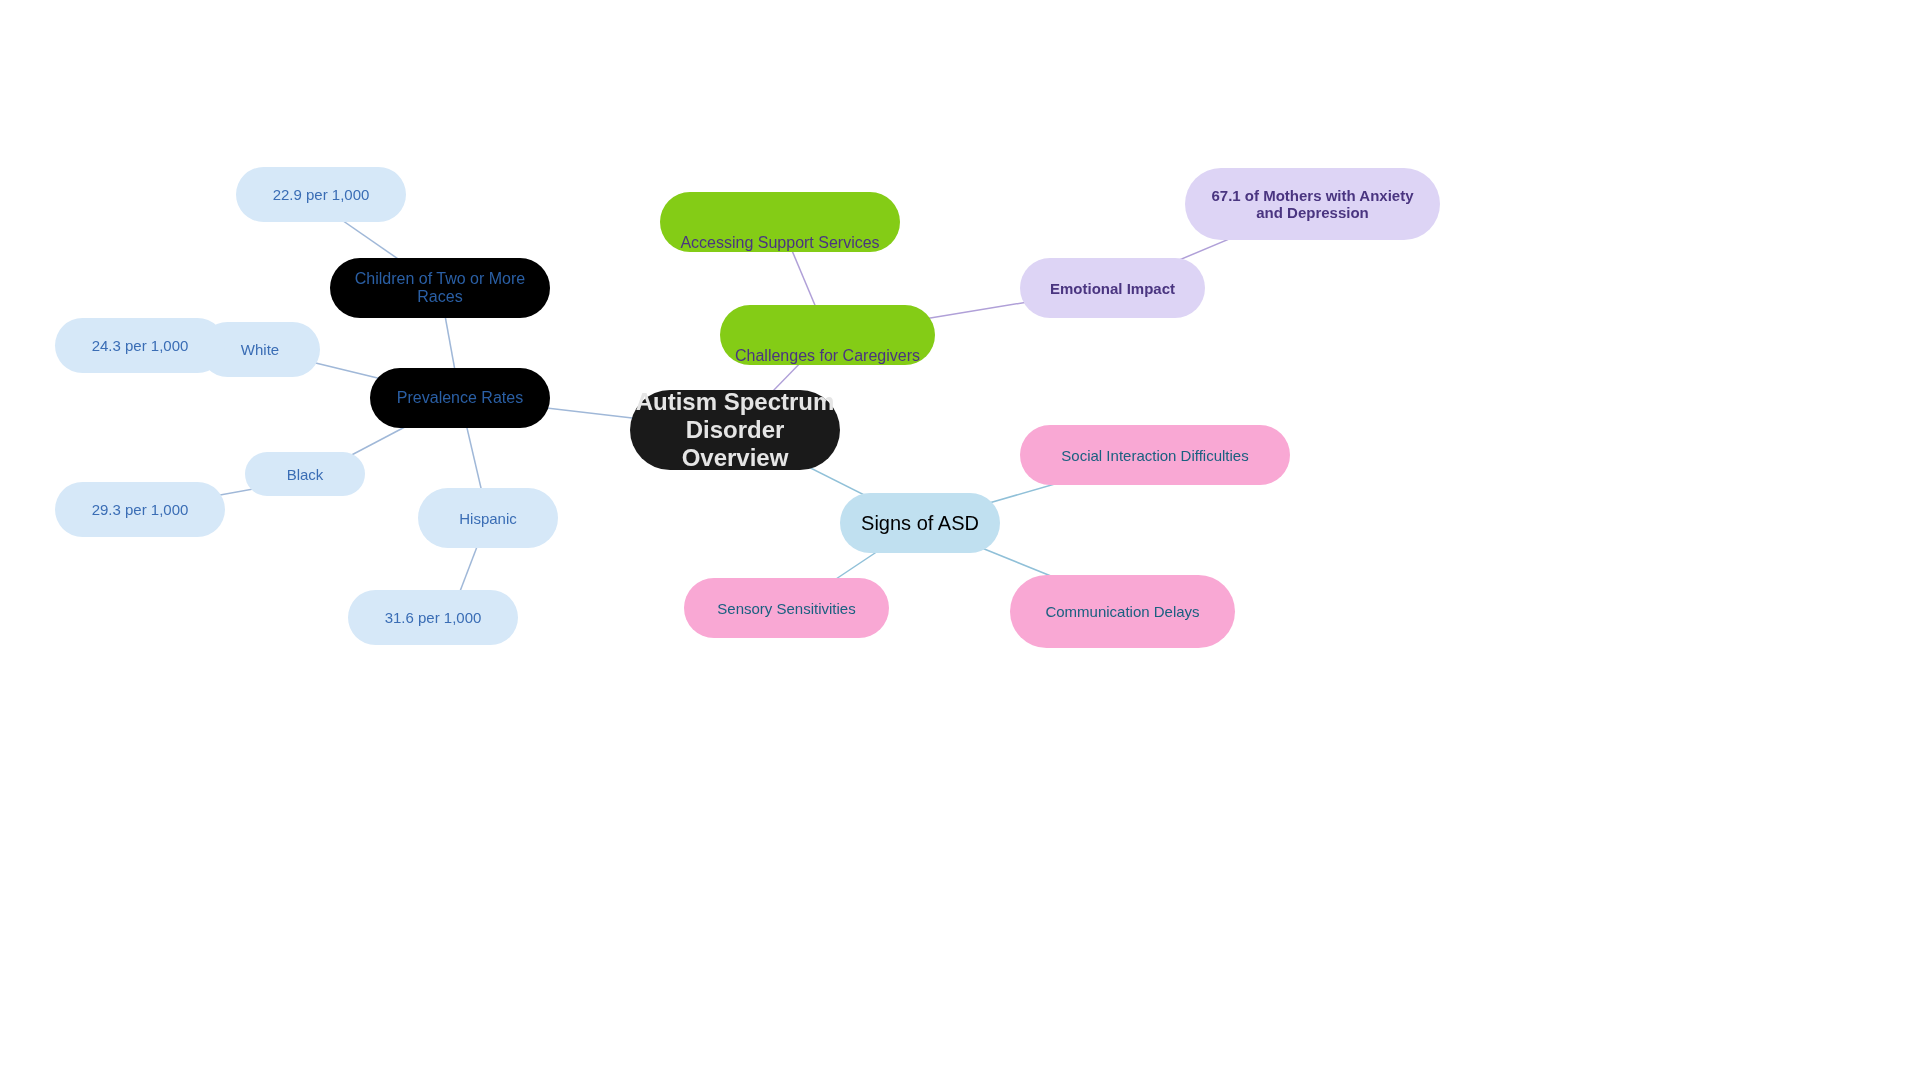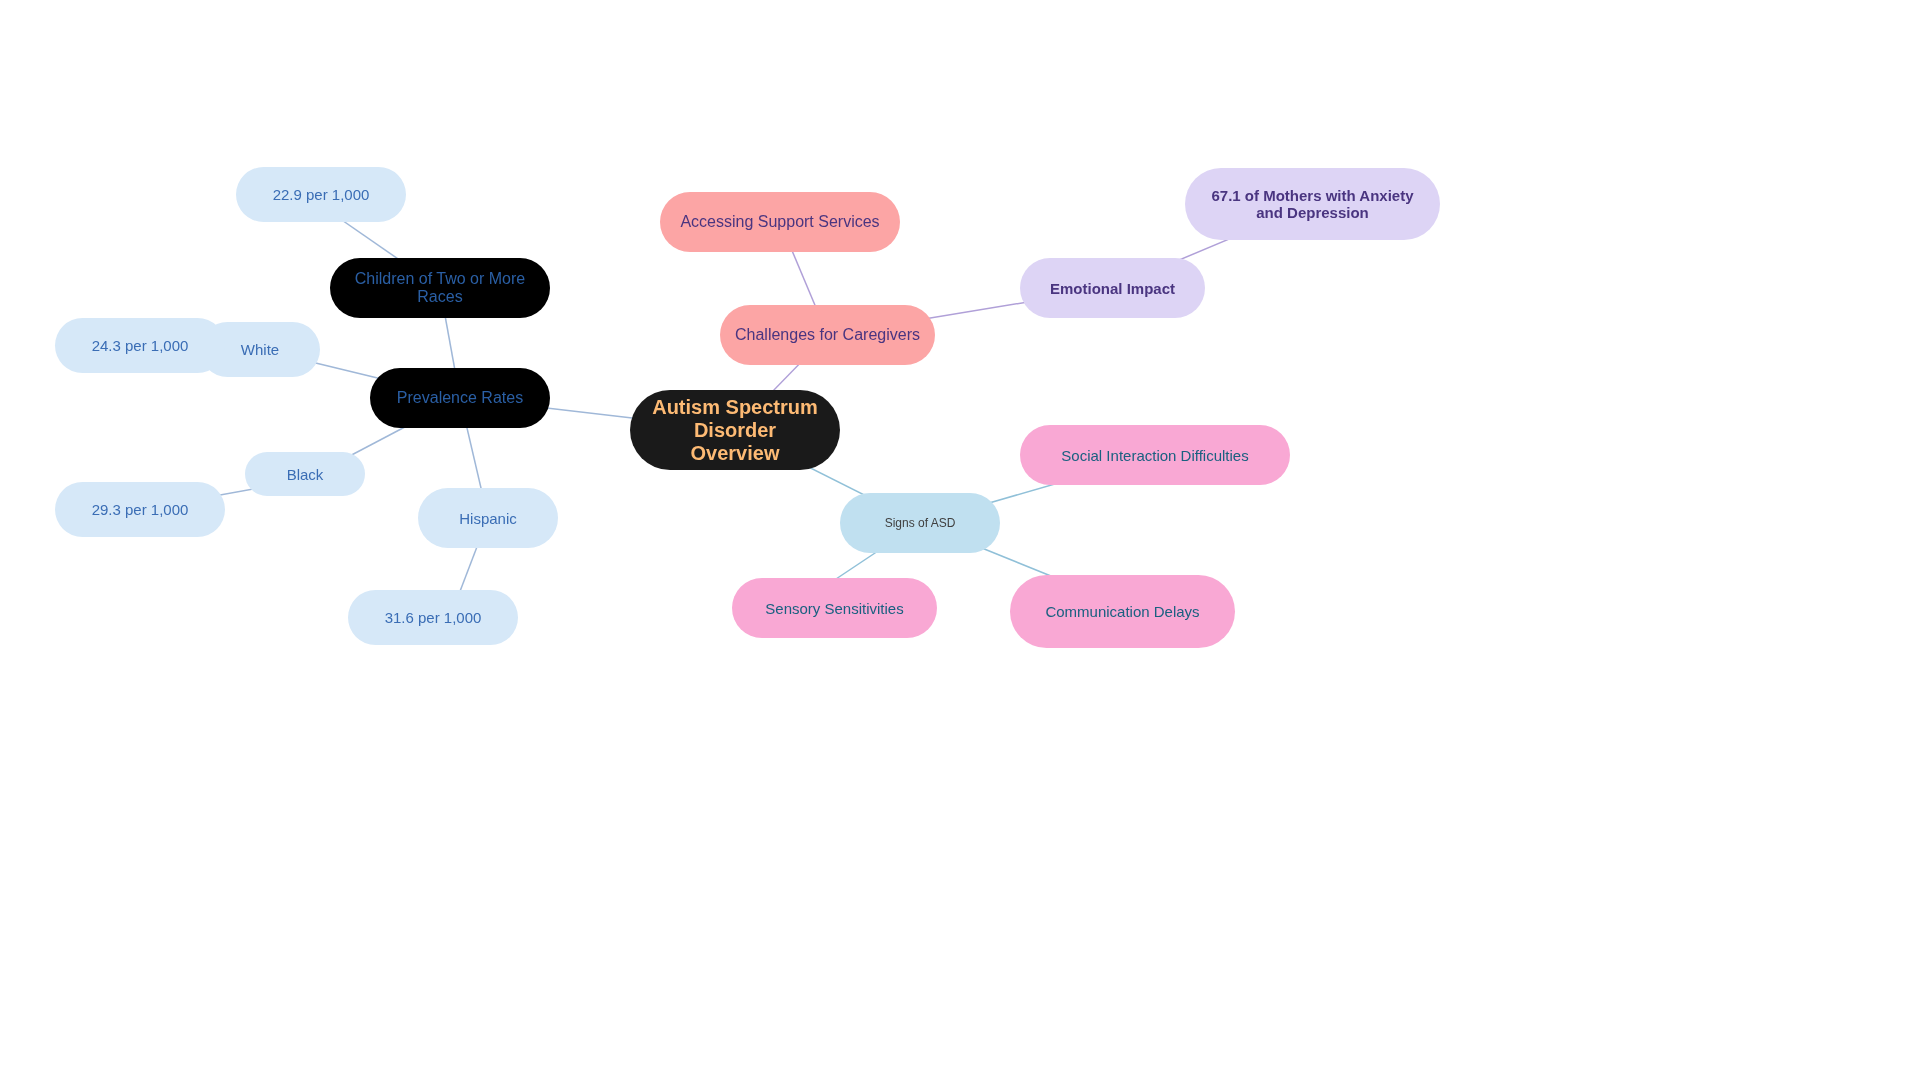--- a/index.html
+++ b/index.html
@@ -24,49 +24,50 @@
       border-radius: 50px;
       display: flex;
       align-items: center;
       justify-content: center;
       text-align: center;
       z-index: 2;
       cursor: pointer;
     }
     .node-center {
       background: #1a1a1a;
-      color: #fdba74;
-      font-size: 20px;
+      color: #e5e5e5;
+      font-size: 24px;
       font-weight: 600;
       width: 210px;
       height: 80px;
       border-radius: 40px;
     }
     .node-blue {
       background: #000000;
       color: #2a5fa5;
       font-size: 16px;
       font-weight: 500;
     }
     .node-blue-small {
       background: #d6e8f8;
       color: #3a6db5;
       font-size: 15px;
       font-weight: 400;
     }
     .node-purple {
-      background: #fca5a5;
+      background: #84cc16;
       color: #4a3580;
       font-size: 16px;
       font-weight: 500;
+      align-items: flex-end;
     }
     .node-teal {
       background: #c0e0f0;
-      color: #404040;
-      font-size: 12px;
+      color: #000000;
+      font-size: 20px;
       font-weight: 500;
     }
     .node-teal-light {
       background: #f9a8d4;
       color: #1a6080;
       font-size: 15px;
       font-weight: 400;
     }
     .node-purple-light {
       background: #ddd4f5;
@@ -161,15 +162,15 @@
 </div>
 
 <div class="node node-teal-light" style="left:1020px; top:425px; width:270px; height:60px;">
   <span>Social Interaction Difficulties</span>
 </div>
 
 <div class="node node-teal-light" style="left:1010px; top:575px; width:225px; height:73px;">
   <span>Communication Delays</span>
 </div>
 
-<div class="node node-teal-light" style="left:732px; top:578px; width:205px; height:60px;">
+<div class="node node-teal-light" style="left:684px; top:578px; width:205px; height:60px;">
   <span>Sensory Sensitivities</span>
 </div>
 
 </body></html>

